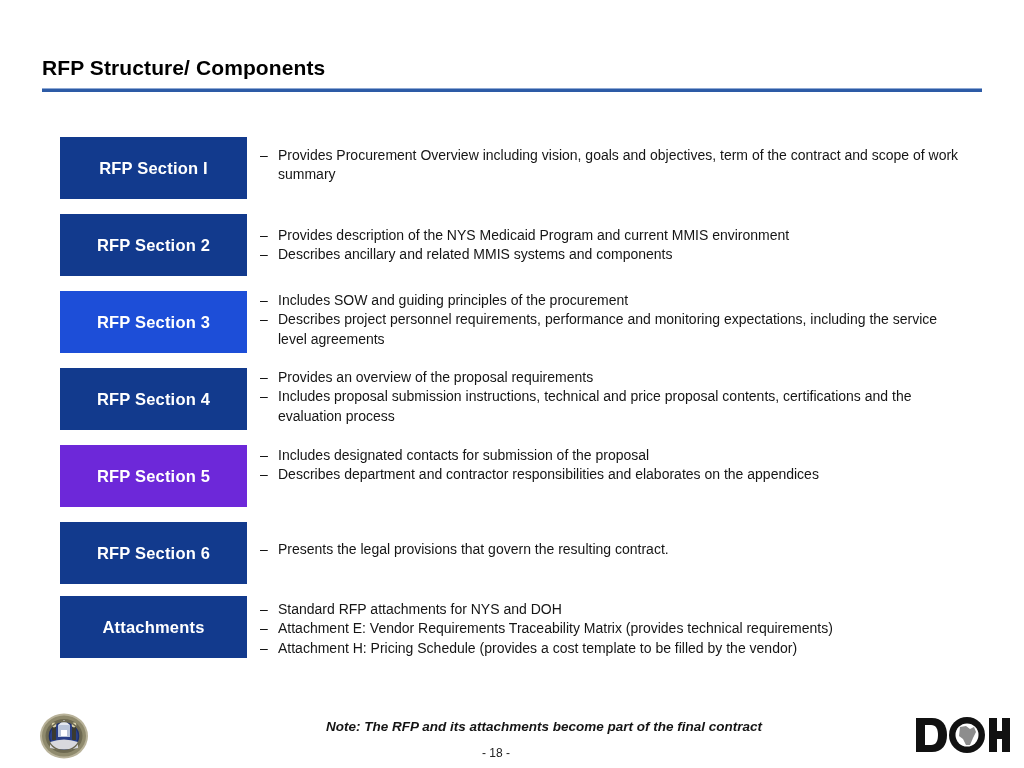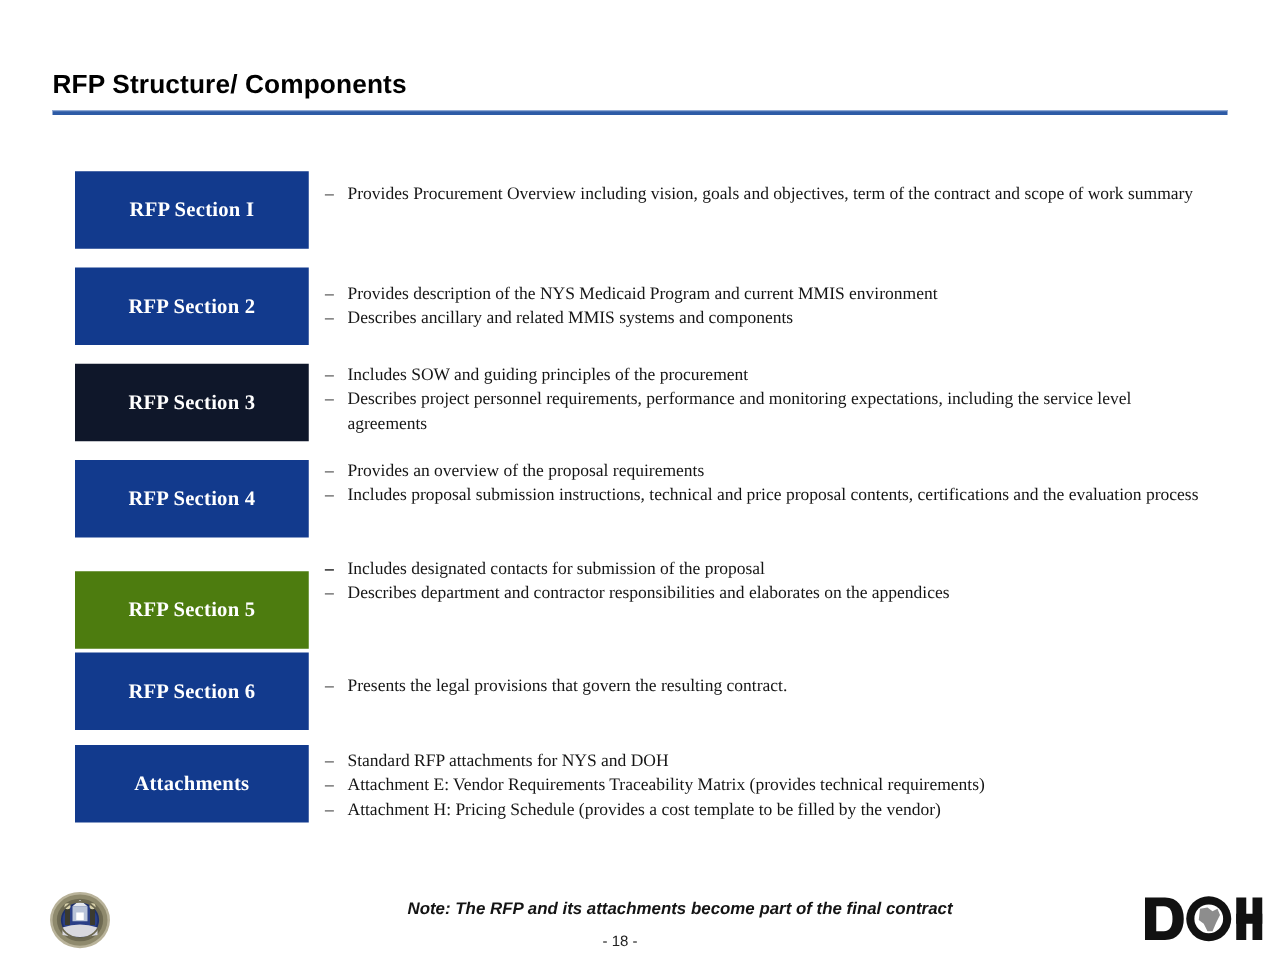--- a/index.html
+++ b/index.html
@@ -38,21 +38,20 @@
     border-top: 1px solid #8fa9d4;
   }
 
   
   .rows {
     position: absolute;
     left: 0;
     top: 0;
     width: 1024px;
     height: 768px;
-    font-family: Liberation Serif, serif;
   }
   .row {
     position: absolute;
     left: 0;
     width: 1024px;
   }
   .section-box {
     position: absolute;
     left: 60px;
     width: 187px;
@@ -144,35 +143,35 @@
       </div>
     </div>
     <div class="row">
       <div class="section-box" style="top: 214px; background: rgb(18, 58, 141);">RFP Section 2</div>
       <div class="bullets" style="top: 226px;">
         <p class="bullet"><span class="dash">–</span><span>Provides description of the NYS Medicaid Program and current MMIS environment</span></p>
         <p class="bullet"><span class="dash">–</span><span>Describes ancillary and related MMIS systems and components</span></p>
       </div>
     </div>
     <div class="row">
-      <div class="section-box" style="top: 291px; background: #0f172a;">RFP Section 3</div>
+      <div class="section-box" style="top: 291px; background: #1d4ed8;">RFP Section 3</div>
       <div class="bullets" style="top: 291px;">
         <p class="bullet"><span class="dash">–</span><span>Includes SOW and guiding principles of the procurement</span></p>
         <p class="bullet"><span class="dash">–</span><span>Describes project personnel requirements, performance and monitoring expectations, including the service level agreements</span></p>
       </div>
     </div>
     <div class="row">
       <div class="section-box" style="top: 368px; background: rgb(18, 58, 141);">RFP Section 4</div>
       <div class="bullets" style="top: 368px;">
         <p class="bullet"><span class="dash">–</span><span>Provides an overview of the proposal requirements</span></p>
         <p class="bullet"><span class="dash">–</span><span>Includes proposal submission instructions, technical and price proposal contents, certifications and the evaluation process</span></p>
       </div>
     </div>
     <div class="row">
-      <div class="section-box" style="top: 457px; background: #4d7c0f;">RFP Section 5</div>
+      <div class="section-box" style="top: 445px; background: #6d28d9;">RFP Section 5</div>
       <div class="bullets" style="top: 446px;">
         <p class="bullet"><span class="dash">–</span></p>
         <p class="bullet"><span class="dash">–</span><span>Includes designated contacts for submission of the proposal</span></p>
         <p class="bullet"><span class="dash">–</span><span>Describes department and contractor responsibilities and elaborates on the appendices</span></p>
       </div>
     </div>
     <div class="row">
       <div class="section-box" style="top: 522px; background: rgb(18, 58, 141);">RFP Section 6</div>
       <div class="bullets" style="top: 540px;">
         <p class="bullet"><span class="dash">–</span><span>Presents the legal provisions that govern the resulting contract.</span></p>

